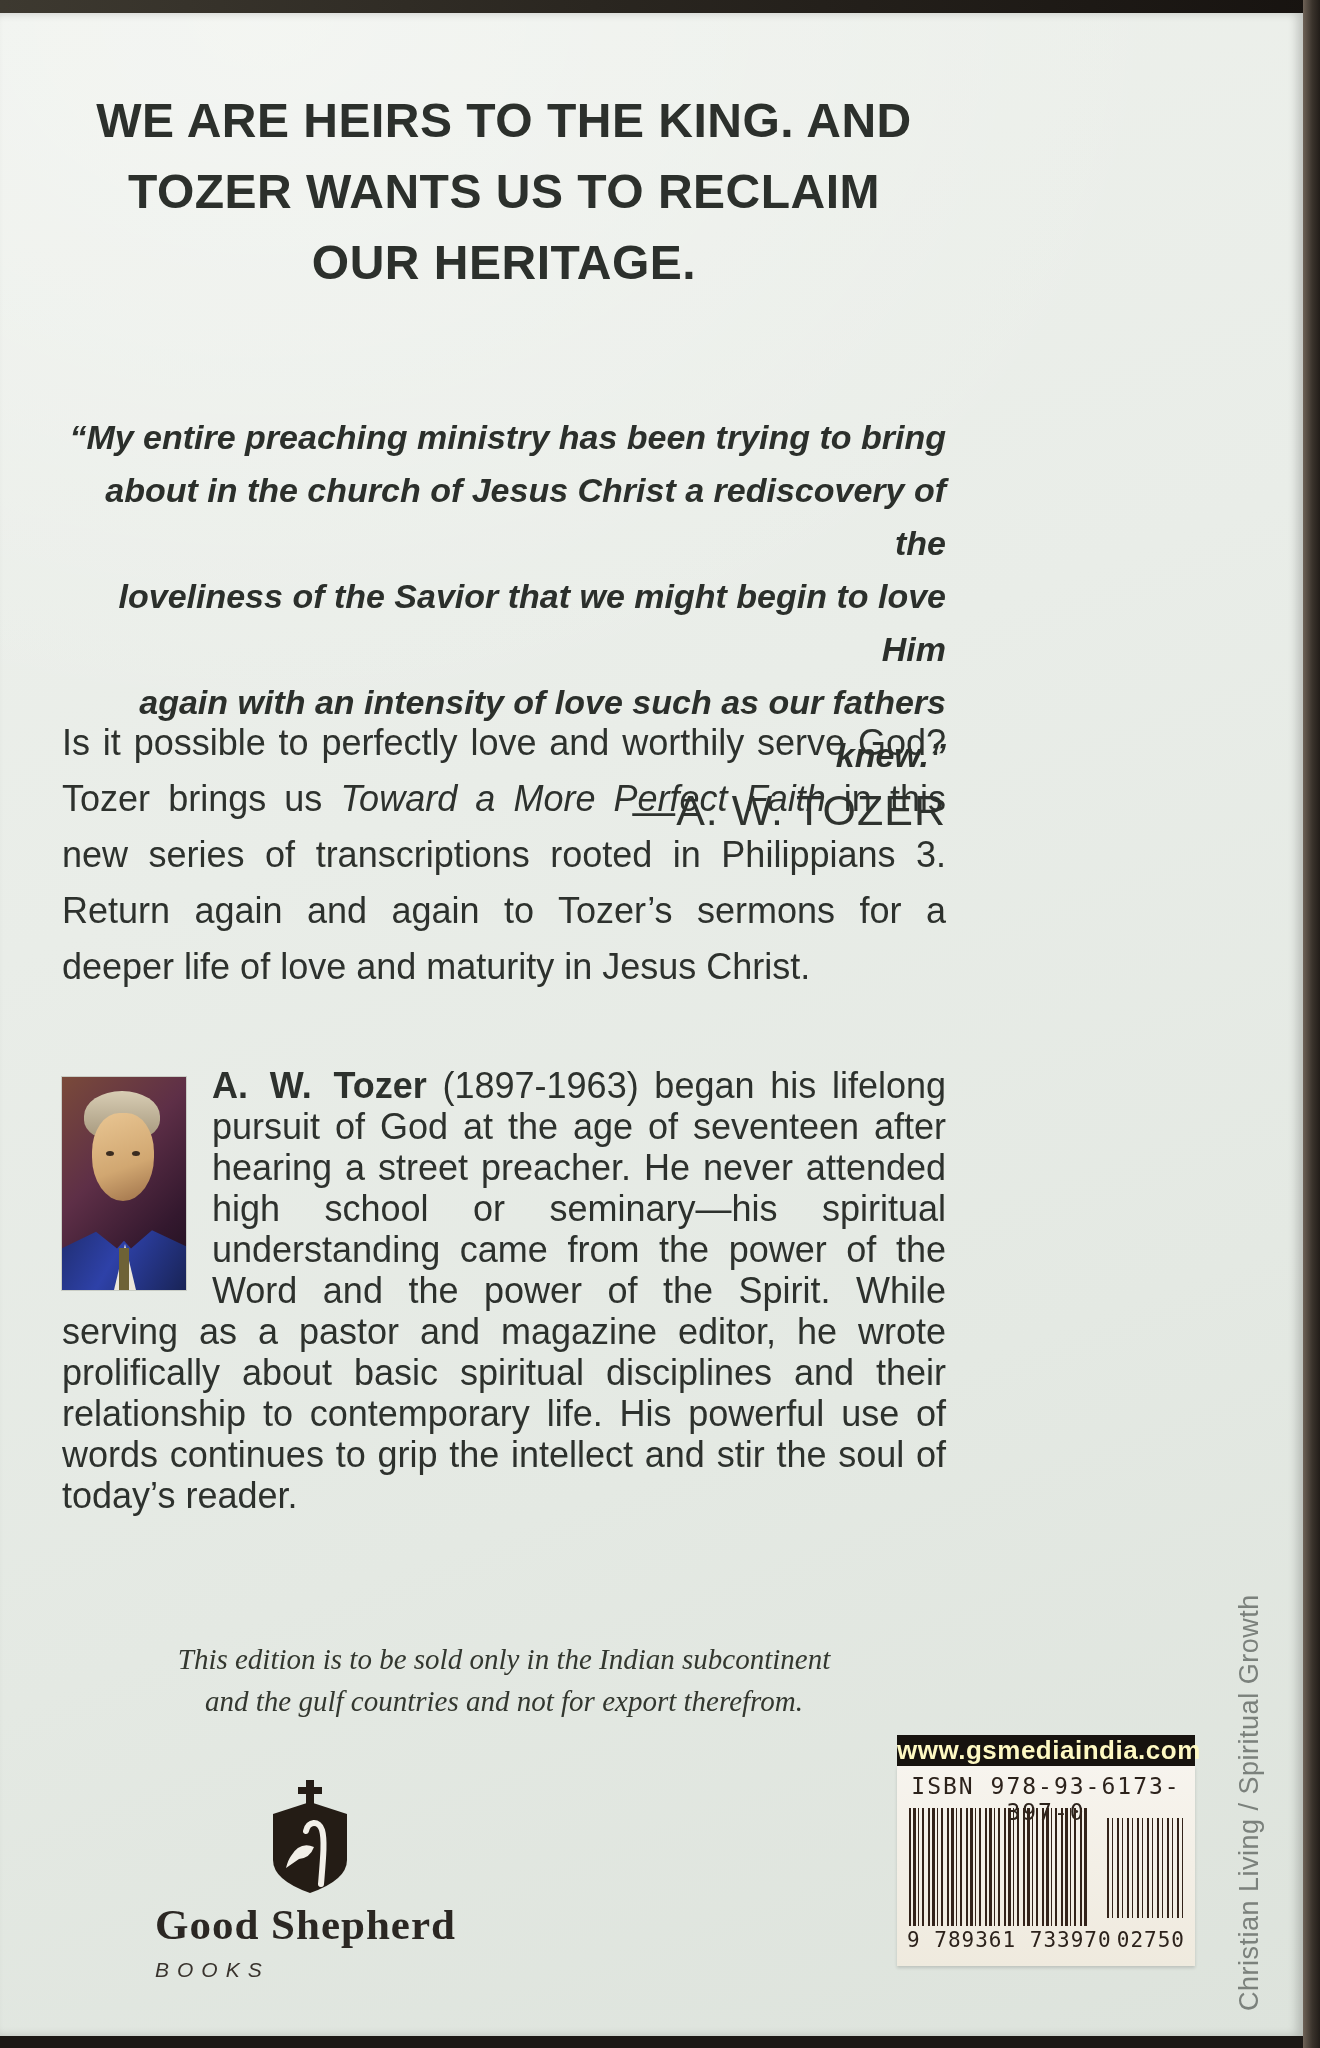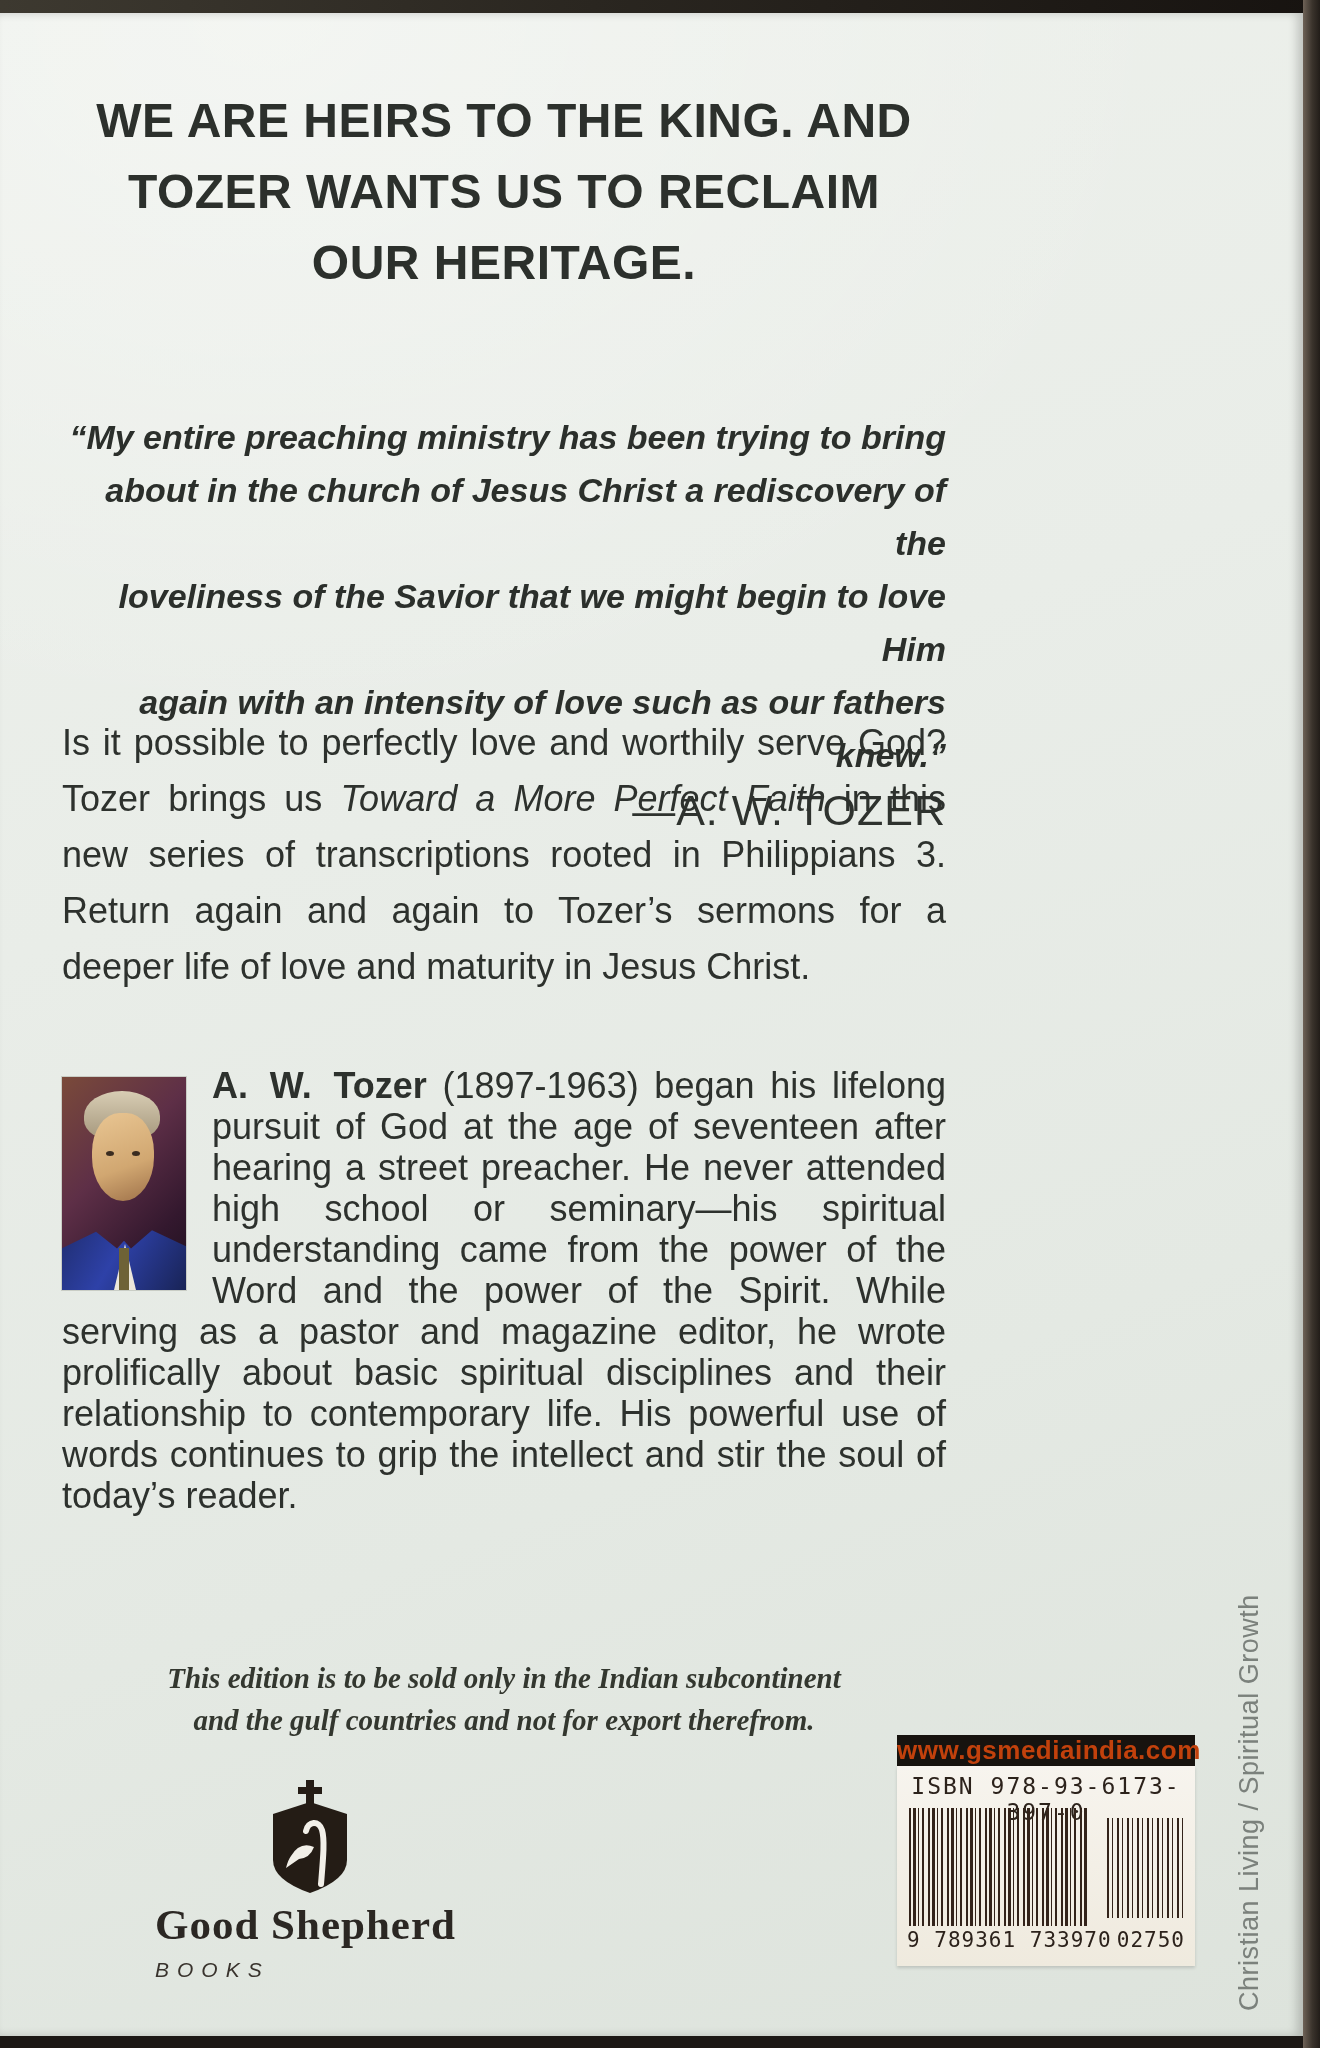--- a/index.html
+++ b/index.html
@@ -43,31 +43,31 @@
   .p-eyes{position:absolute;top:74px;left:44px;width:8px;height:5px;border-radius:50%;
     background:#3a2c20;box-shadow:26px 0 0 #3a2c20;}
   .p-suit{position:absolute;bottom:-4px;left:-8px;width:140px;height:76px;
     background:linear-gradient(120deg,#1d2a66,#2e41a8 45%,#16204d);
     clip-path:polygon(0 100%,0 45%,30% 18%,45% 40%,50% 30%,55% 40%,70% 16%,100% 42%,100% 100%);}
   .p-shirt{position:absolute;bottom:0;left:52px;width:22px;height:46px;
     background:#ece7da;clip-path:polygon(50% 0,100% 100%,0 100%);}
   .p-tie{position:absolute;bottom:0;left:57px;width:10px;height:42px;background:#6e6236;}
   
   .edition{top:1625px;text-align:center;color:#33372f;
-    font-family:"Liberation Serif",serif;font-style:italic;font-weight:700;
-    font-size:29px;line-height:42px;margin-top:19px;}
+    font-family:"Liberation Serif",serif;font-style:italic;font-weight:400;
+    font-size:29px;line-height:42px;}
   
   .publisher{position:absolute;left:155px;top:1765px;width:310px;color:#2b2723;}
   .publisher svg{display:block;margin:0 auto;}
   .pub-name{font-family:"Liberation Serif",serif;font-size:43px;font-weight:600;
     letter-spacing:1px;margin-top:4px;}
   .pub-imprint{font-size:21px;letter-spacing:8px;margin-top:9px;color:#39332d;font-style:italic;}
   
   .bar-site{position:absolute;left:897px;top:1722px;width:298px;height:43px;
-    background:#17130f;color:#c2410c;text-align:center;
+    background:#17130f;color:#fef9c3;text-align:center;
     font-size:26px;font-weight:700;line-height:31px;letter-spacing:.5px;}
   .bar-panel{position:absolute;left:897px;top:1753px;width:298px;height:200px;
     background:linear-gradient(180deg,#f7f4ee,#efeade);box-shadow:0 2px 3px rgba(0,0,0,.15);}
   .isbn-line{font-family:"DejaVu Sans Mono",monospace;font-size:23px;letter-spacing:2px;
     color:#2c221b;text-align:center;margin-top:7px;}
   .bars-row{position:absolute;left:12px;right:10px;top:42px;height:118px;display:flex;justify-content:space-between;}
   .bars-main{width:180px;height:118px;
     background:repeating-linear-gradient(90deg,#33231a 0 2px,transparent 2px 4px,#33231a 4px 7px,transparent 7px 9px,#33231a 9px 10px,transparent 10px 13px,#33231a 13px 15px,transparent 15px 19px);}
   .bars-sup{width:78px;height:100px;margin-top:10px;
     background:repeating-linear-gradient(90deg,#33231a 0 2px,transparent 2px 5px,#33231a 5px 6px,transparent 6px 10px);}

